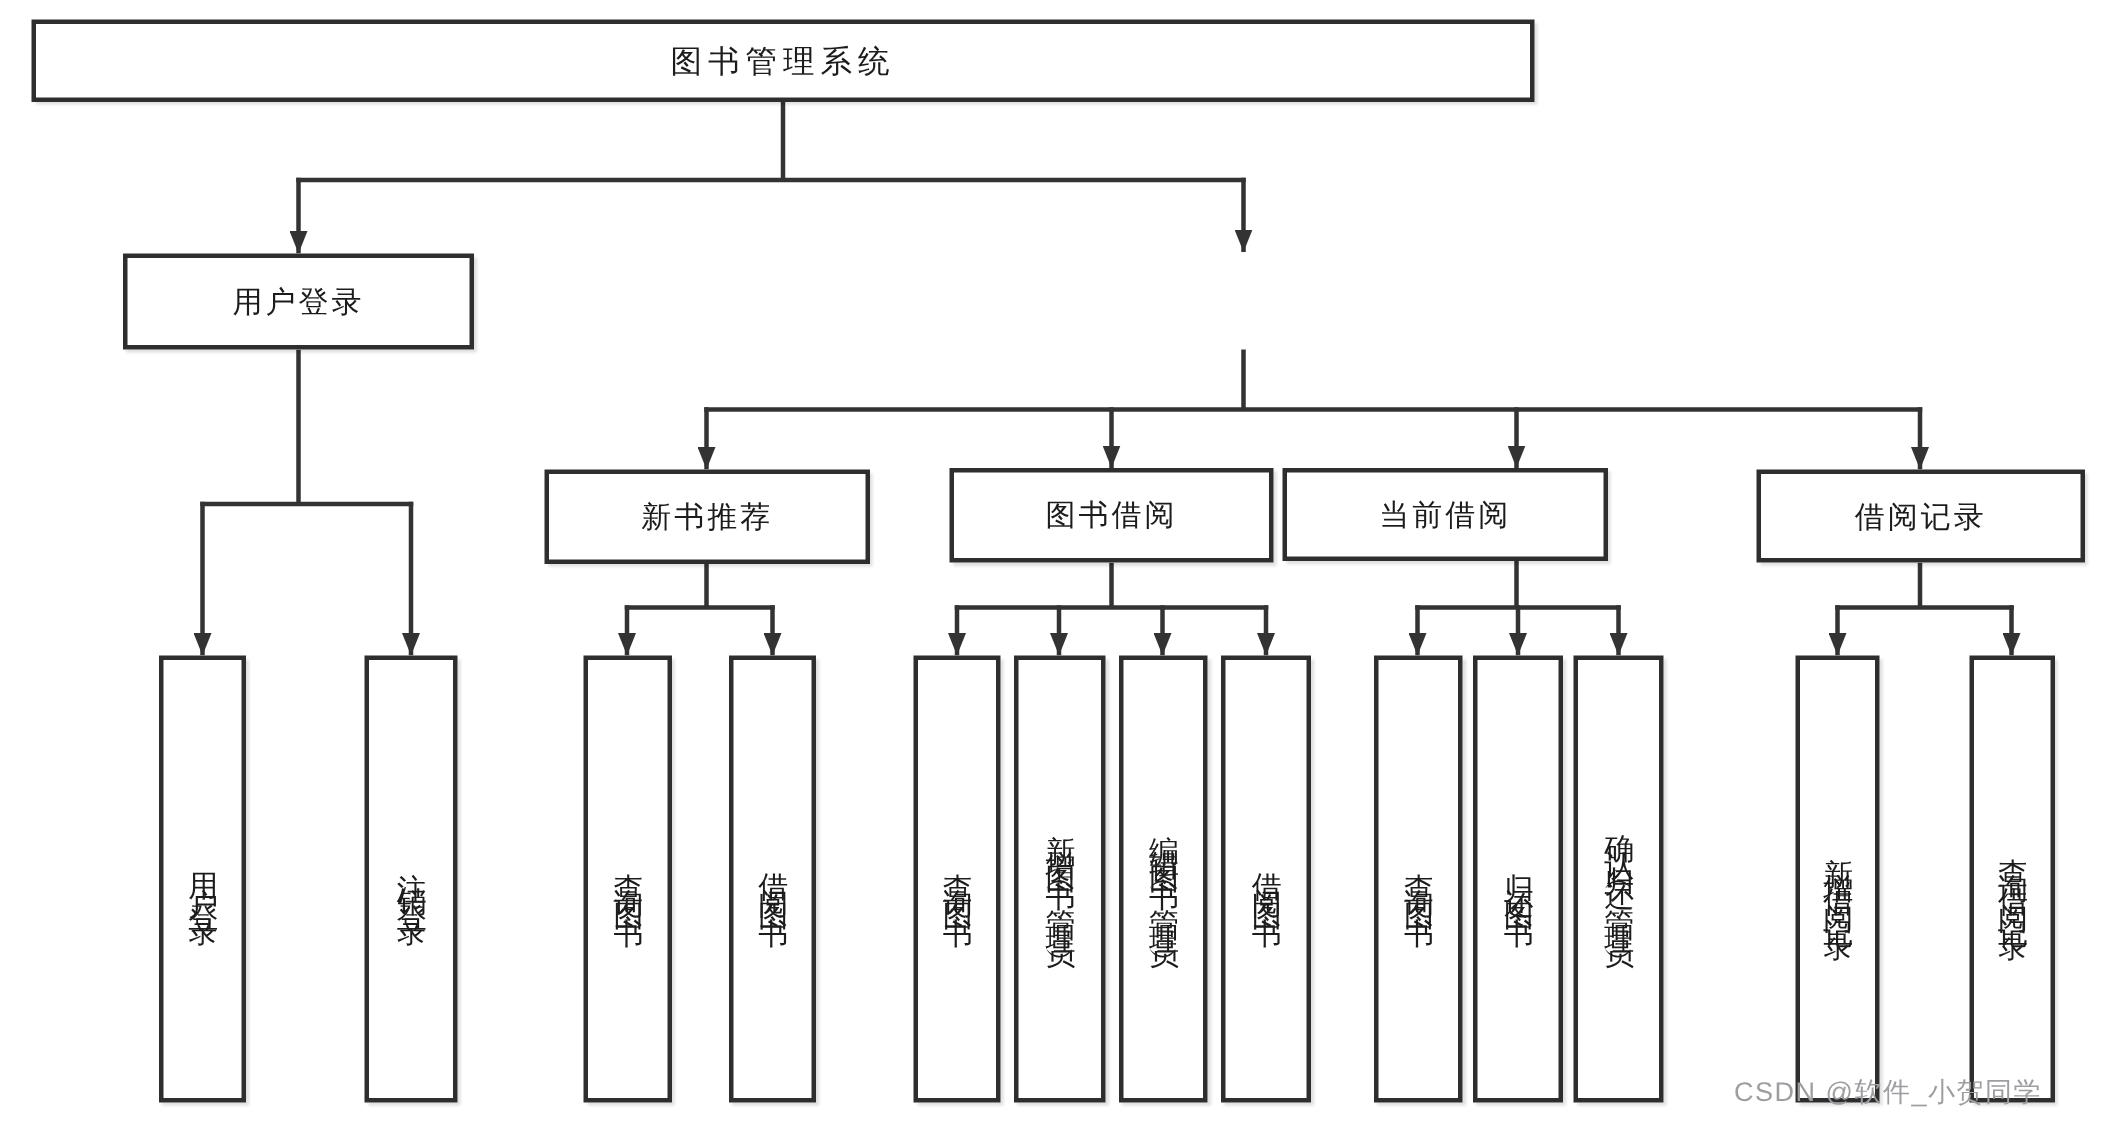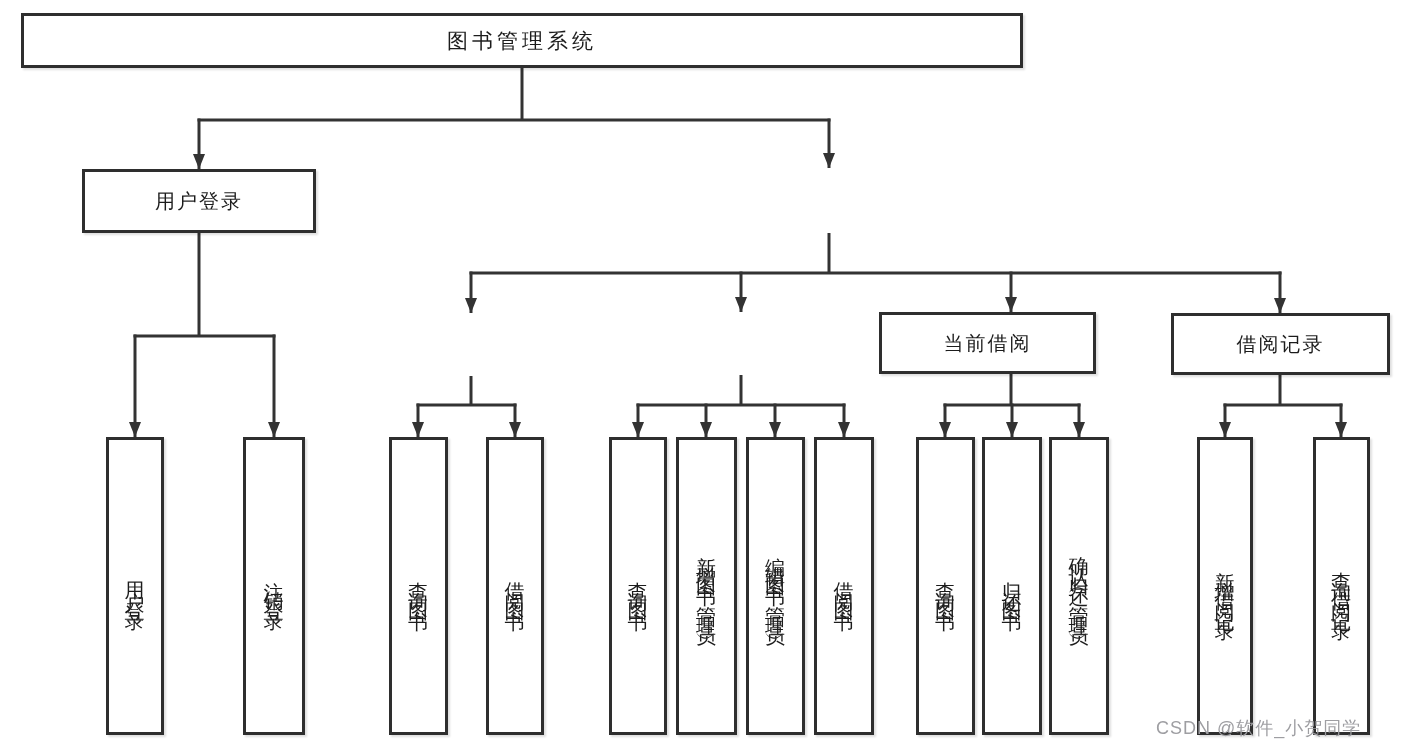--- a/index.html
+++ b/index.html
@@ -107,21 +107,27 @@
   </svg>
 
   <div class="node hnode rootnode" style="left:21px;top:13px;width:1002px;height:55px">
     <span>图书管理系统</span>
   </div>
 
   <div class="node hnode" style="left:82px;top:169px;width:234px;height:64px">
     <span>用户登录</span>
   </div>
 
-  <div class="node hnode" style="left:879px;top:312px;width:217px;height:62px">
+  <div class="node hnode" style="left:363px;top:313px;width:217px;height:63px">
+    <span>新书推荐</span>
+  </div>
+  <div class="node hnode" style="left:633px;top:312px;width:216px;height:63px">
+    <span>图书借阅</span>
+  </div>
+  <div class="node hnode" style="left:855px;top:312px;width:217px;height:62px">
     <span>当前借阅</span>
   </div>
   <div class="node hnode" style="left:1171px;top:313px;width:219px;height:62px">
     <span>借阅记录</span>
   </div>
 
   <div class="node leaf" style="left:106px;top:437px;width:58px;height:298px">
     <span>用户登录</span>
   </div>
   <div class="node leaf" style="left:243px;top:437px;width:62px;height:298px">

